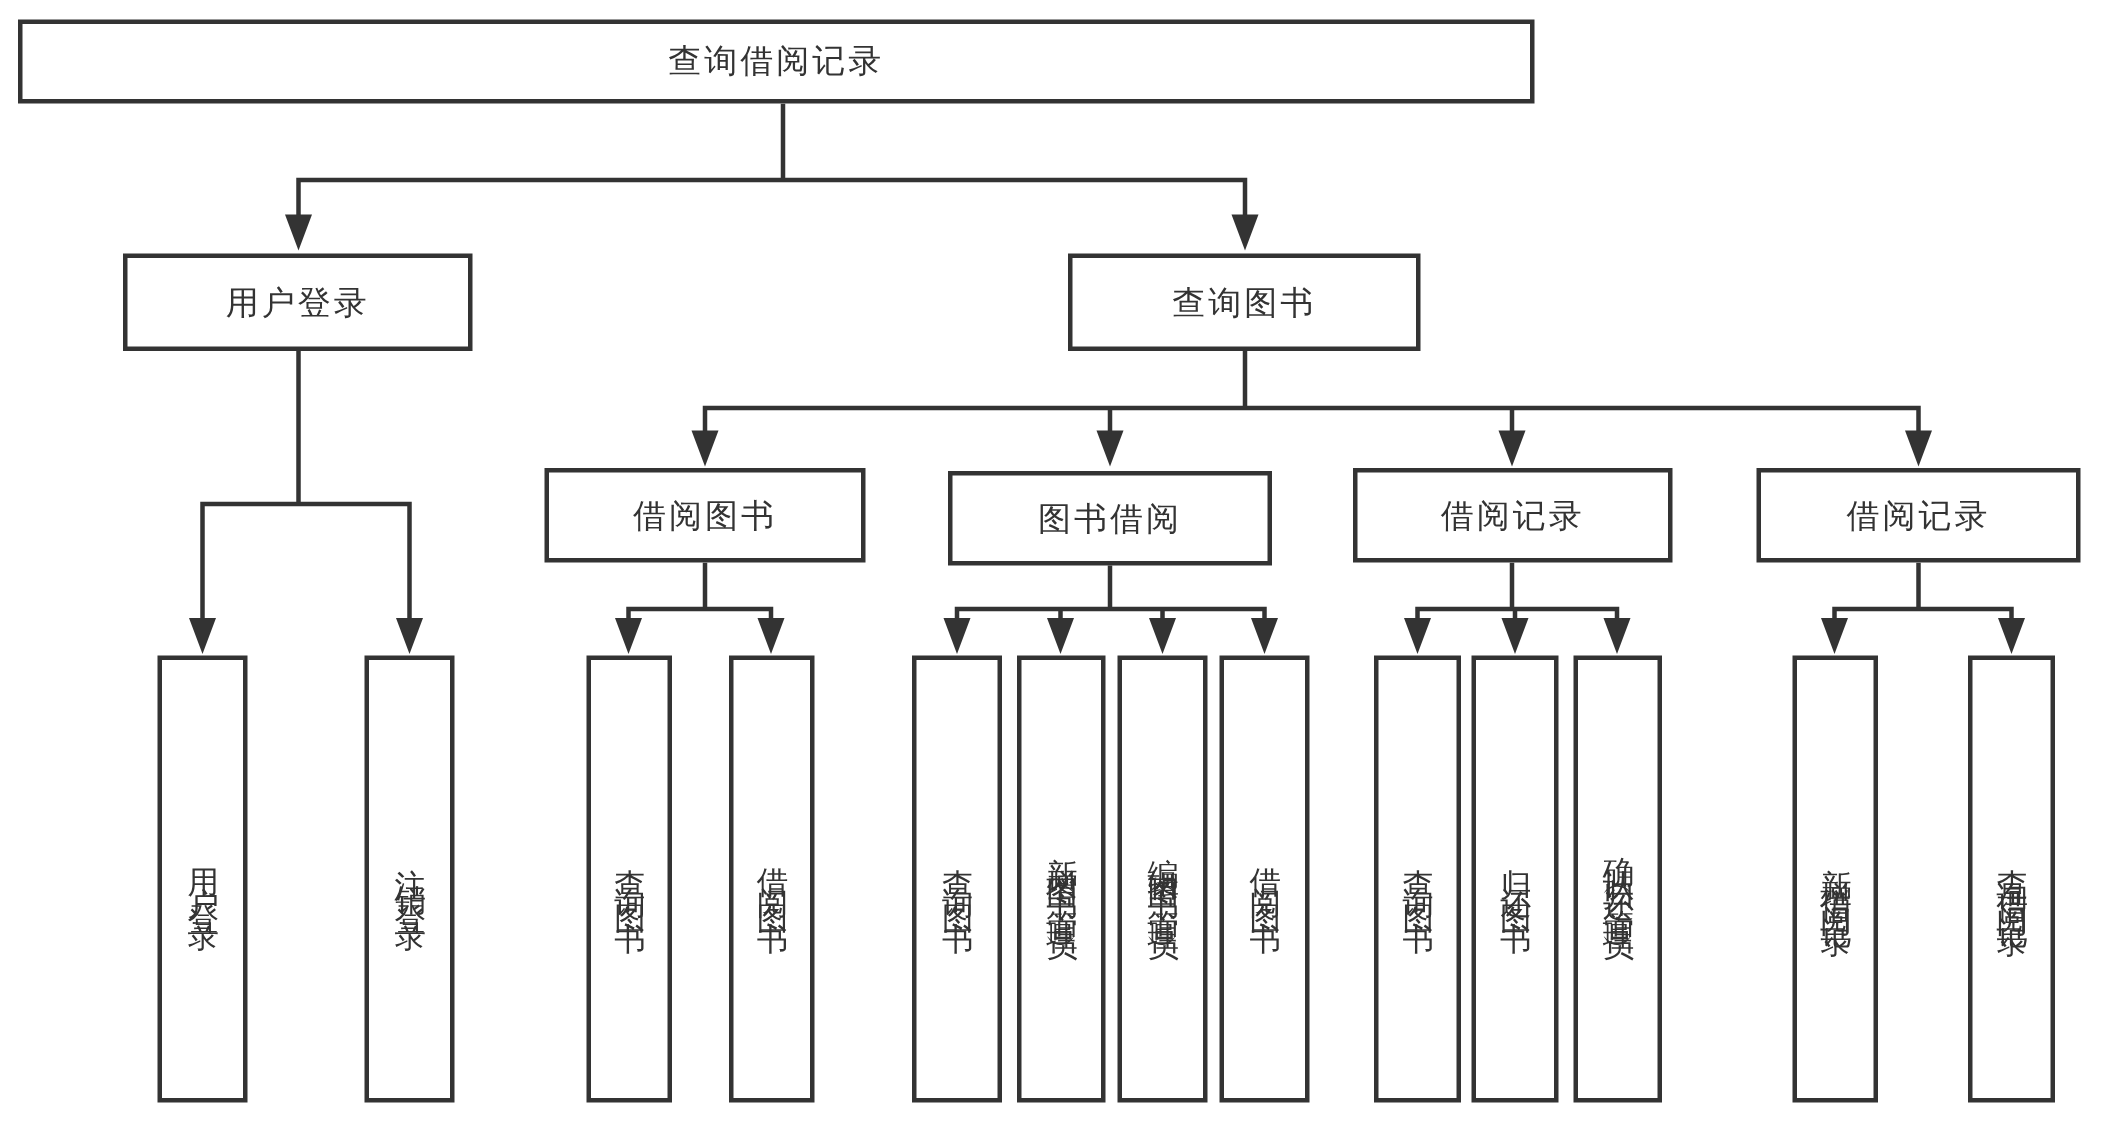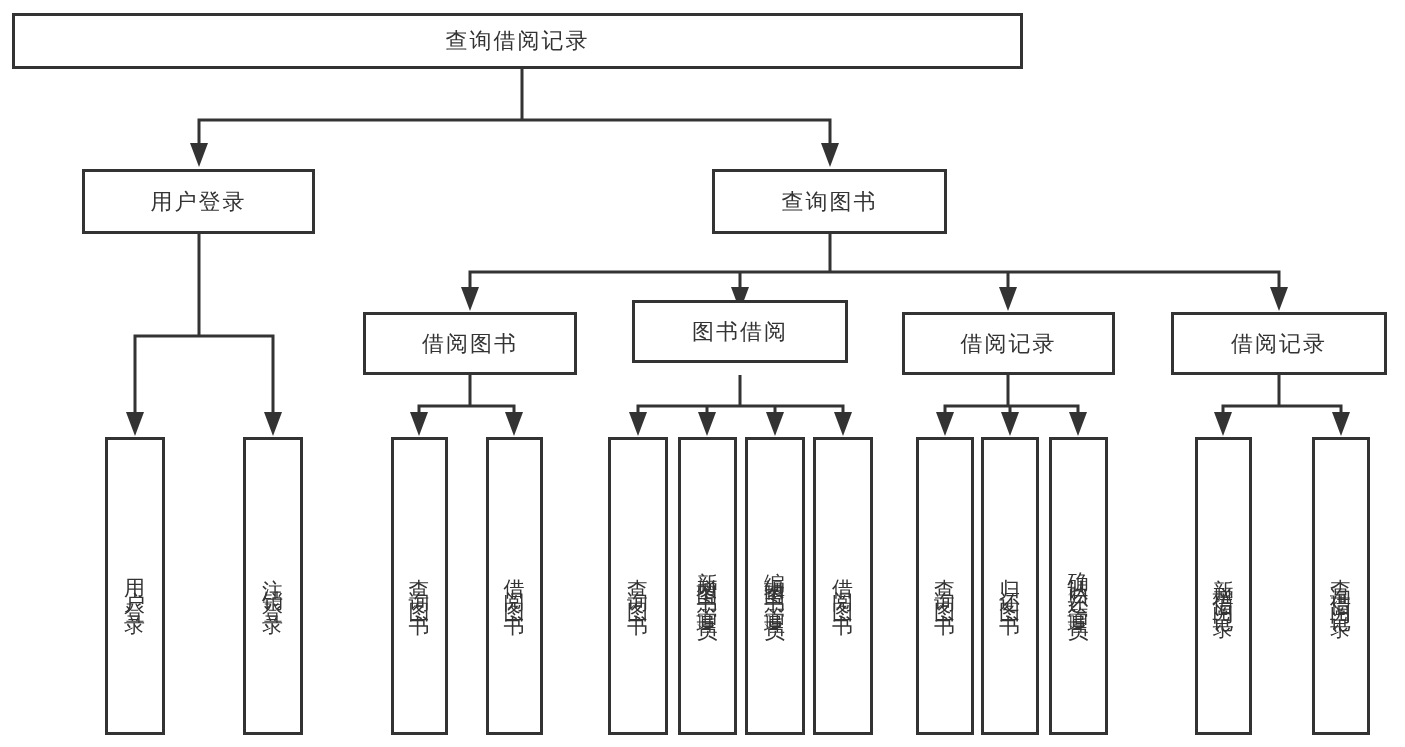--- a/index.html
+++ b/index.html
@@ -112,21 +112,21 @@
   <div class="box h" style="left:82px;top:169px;width:233px;height:65px">
     <span>用户登录</span>
   </div>
   <div class="box h" style="left:712px;top:169px;width:235px;height:65px">
     <span>查询图书</span>
   </div>
 
   <div class="box h" style="left:363px;top:312px;width:214px;height:63px">
     <span>借阅图书</span>
   </div>
-  <div class="box h" style="left:632px;top:300px;width:216px;height:63px">
+  <div class="box h" style="left:632px;top:314px;width:216px;height:63px">
     <span>图书借阅</span>
   </div>
   <div class="box h" style="left:902px;top:312px;width:213px;height:63px">
     <span>借阅记录</span>
   </div>
   <div class="box h" style="left:1171px;top:312px;width:216px;height:63px">
     <span>借阅记录</span>
   </div>
 
   <div class="box v len4" style="left:105px;top:437px;width:60px;height:298px">

